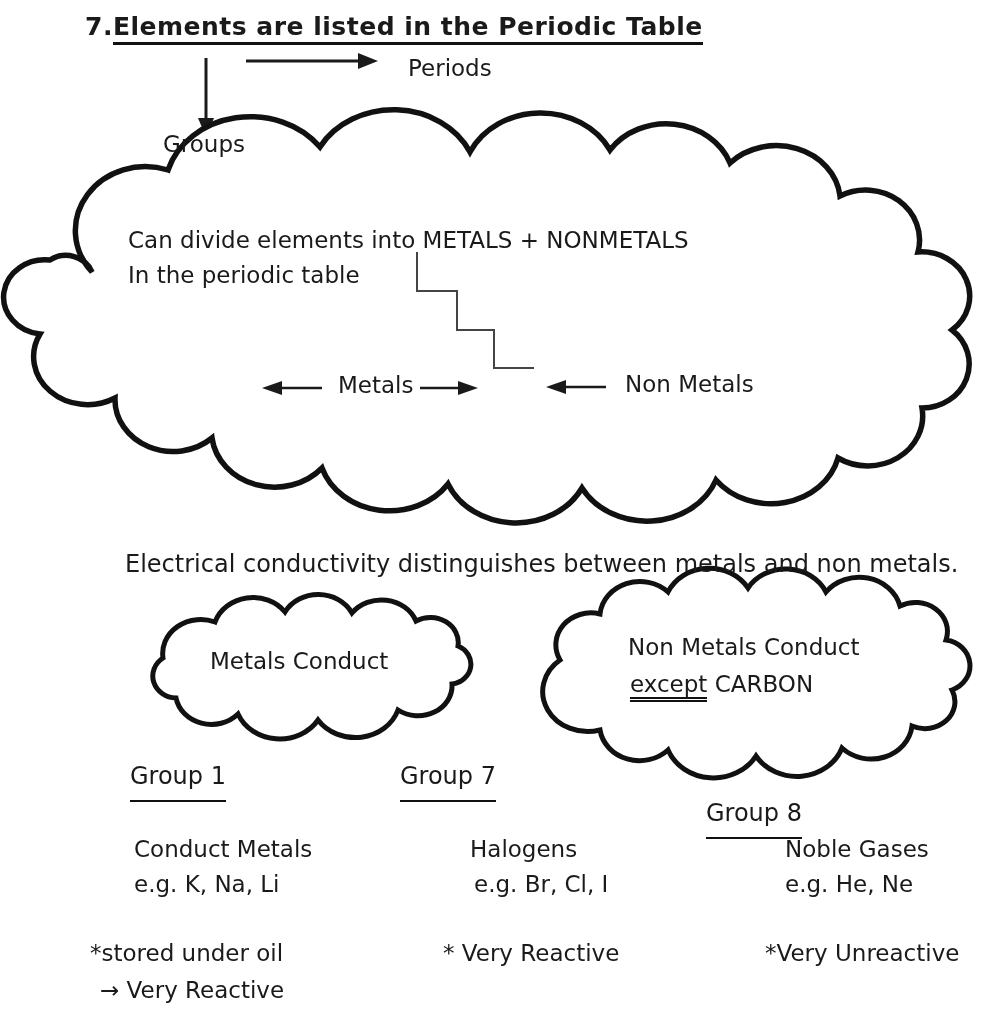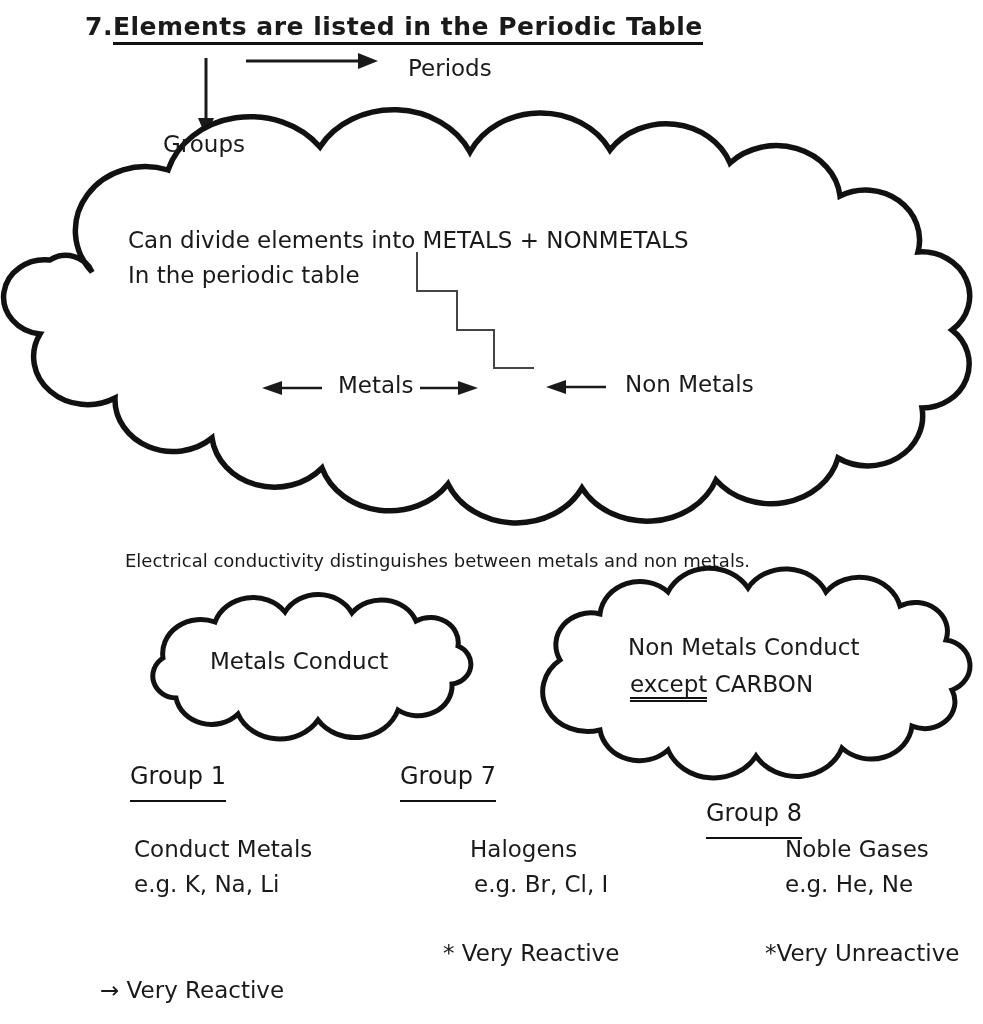--- a/index.html
+++ b/index.html
@@ -35,21 +35,21 @@
   .title .underlined {
     border-bottom: 3px solid #111;
     padding-bottom: 1px;
   }
   .group-header {
     border-bottom: 2.5px solid #111;
     padding-bottom: 10px;
     font-size: 24px;
   }
   .caps-line { font-size: 23px; }
-  .conduct-sentence { font-size: 18px; }
+  .conduct-sentence { font-size: 24px; }
   .dbl-underline {
     border-bottom: 5px double #111;
     padding-bottom: 0px;
   }
   .note { font-size: 23px; }
 </style>
 </head>
 <body>
 
 <div id="page">
@@ -164,17 +164,18 @@
   </div>
 
   <div class="txt" style="left:134px; top:836px;">Conduct Metals</div>
   <div class="txt" style="left:470px; top:836px;">Halogens</div>
   <div class="txt" style="left:785px; top:836px;">Noble Gases</div>
 
   <div class="txt" style="left:134px; top:871px;">e.g. K, Na, Li</div>
   <div class="txt" style="left:474px; top:871px;">e.g. Br, Cl, I</div>
   <div class="txt" style="left:785px; top:871px;">e.g. He, Ne</div>
 
+  <div class="txt note" style="left:90px; top:940px;">*stored under oil</div>
   <div class="txt note" style="left:100px; top:977px;">→ Very Reactive</div>
   <div class="txt note" style="left:443px; top:940px;">* Very Reactive</div>
   <div class="txt note" style="left:765px; top:940px;">*Very Unreactive</div>
 
 </div>
 
 </body></html>

